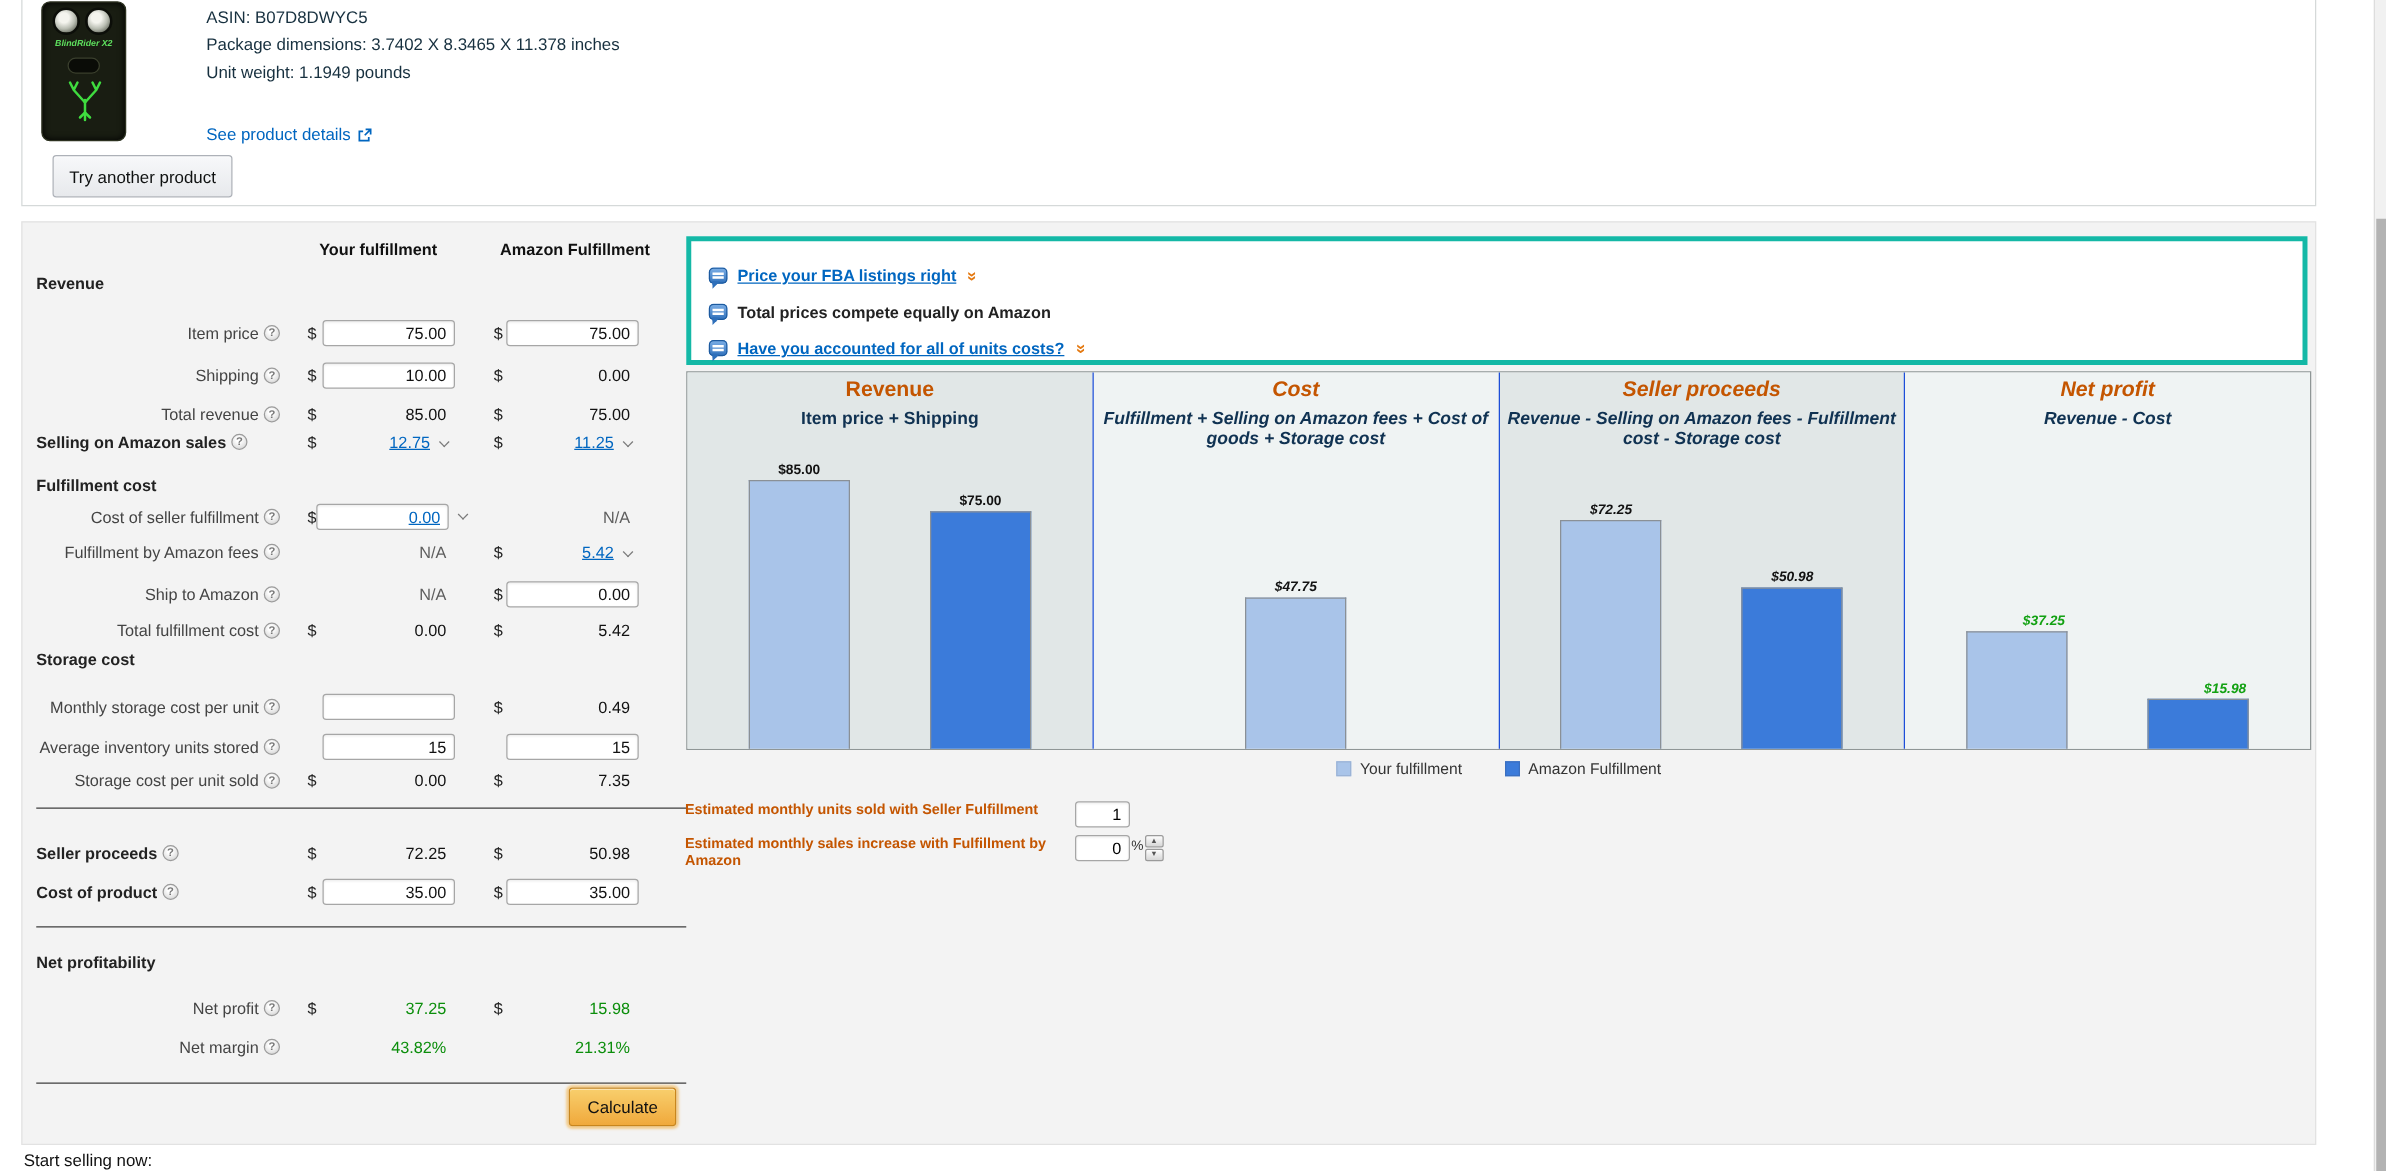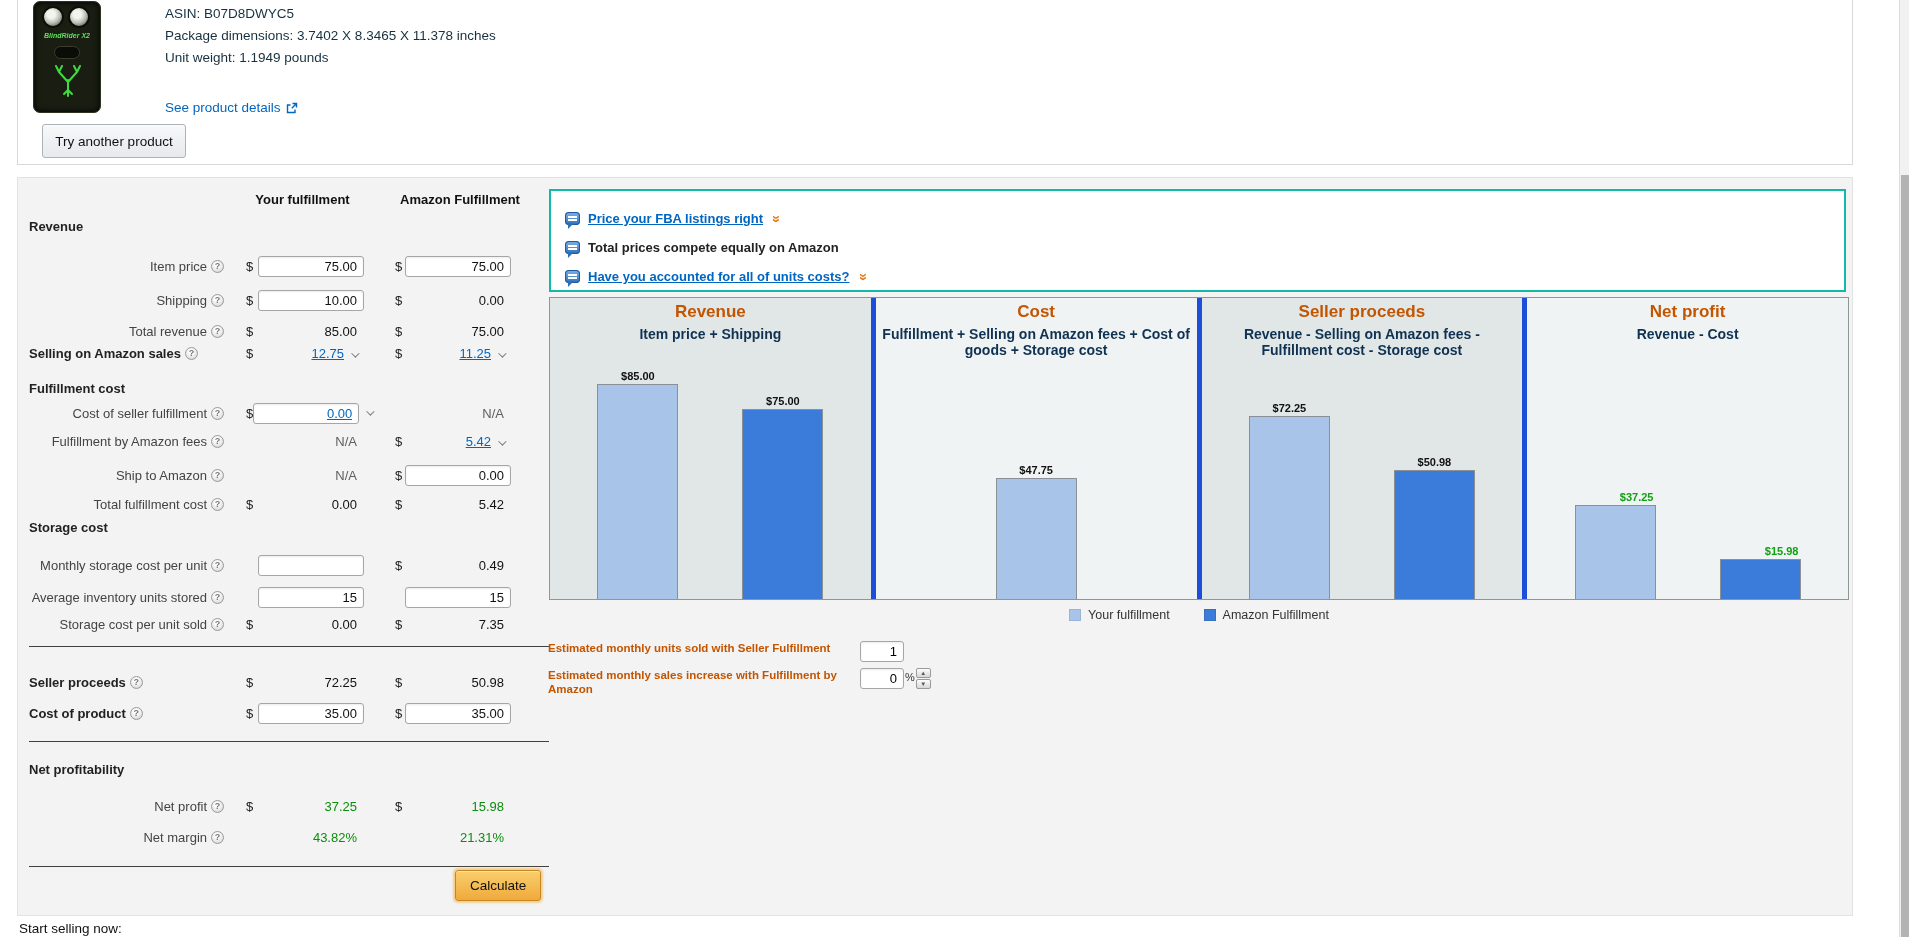--- a/index.html
+++ b/index.html
@@ -67,39 +67,39 @@
     border-bottom:1.6px solid #7a7a7a; transform:rotate(45deg) translateY(-2px); margin-left:7px; cursor:pointer; }
   .inpwrap { margin-left:auto; display:flex; align-items:center; }
   .hline { margin-left:11px; width:520px; border-top:1px solid #3f3f3f; height:1px; }
   .calc-btn { margin-left:437px; margin-top:3px; height:31px; padding:0 14px;
     background:linear-gradient(#f8cf6d,#f0a93c); border:1px solid #c8861e; border-radius:3px;
     font-size:13.5px; color:#111; font-family:inherit; cursor:pointer;
     box-shadow:0 0 2px 2px #f3cd8e, inset 0 1px 0 #fce3ae; }
 
   
   .tips { position:absolute; left:531px; top:11px; width:1297px; height:103px;
-    background:#fff; border:2px solid #14b8a6; padding:13px 0 0 14px; }
+    background:#fff; border:4px solid #14b8a6; padding:13px 0 0 14px; }
   .tip { height:29px; display:flex; align-items:center; gap:8px; font-size:13px; }
   .bubble { width:15px; height:13px; border-radius:4px; flex:0 0 15px;
     background:linear-gradient(#7fb1e8,#2e6fba); position:relative; box-shadow:inset 0 0 0 1px #1d5a9e; }
   .bubble::before { content:""; position:absolute; left:3px; top:4px; width:9px; height:2px;
     background:#fff; box-shadow:0 3px 0 #fff; }
   .bubble::after { content:""; position:absolute; left:3px; bottom:-4px;
     border:3px solid transparent; border-top-color:#2e6fba; border-left-color:#2e6fba; }
   .tip a { color:#0066c0; font-weight:bold; text-decoration:underline; cursor:pointer; }
   .tip .plain { color:#222; font-weight:bold; }
   .dblchev { color:#e47911; font-weight:bold; font-size:14px; display:inline-block;
     transform:rotate(90deg); margin-left:2px; cursor:pointer; }
   .dblchev::after { content:"\00BB"; }
 
   
   .chartbox { position:absolute; left:531px; top:119px; width:1300px; height:303px;
     border:1px solid #8f9696; display:flex; }
   .cpanel { flex:1; position:relative; padding-top:4px; }
-  .cpanel + .cpanel { border-left:5px solid #1d4ed8; }
+  .cpanel + .cpanel { border-left:1px solid #1d4ed8;font-style:italic; }
   .cpanel.shade { background:#e1e7e7; } .cpanel.lite { background:#eff3f3; }
   .ctitle { text-align:center; font-size:17px; font-weight:bold; color:#c45500; }
   .csub { text-align:center; font-size:14px; font-weight:bold; color:#103252; margin-top:4px;
     padding:0 6px; }
   .bars { position:absolute; bottom:0; left:0; right:0; display:flex; justify-content:center;
     align-items:flex-end; gap:64px; }
   .barcol { display:flex; flex-direction:column; align-items:center; width:81px; }
   .barlabel { font-size:11px; font-weight:bold; color:#111; margin-bottom:2px; white-space:nowrap; }
   .barlabel.green { color:#12a112;margin-left:43px; }
   .bar { width:81px; border:1px solid #8a9096; border-bottom:none; }

